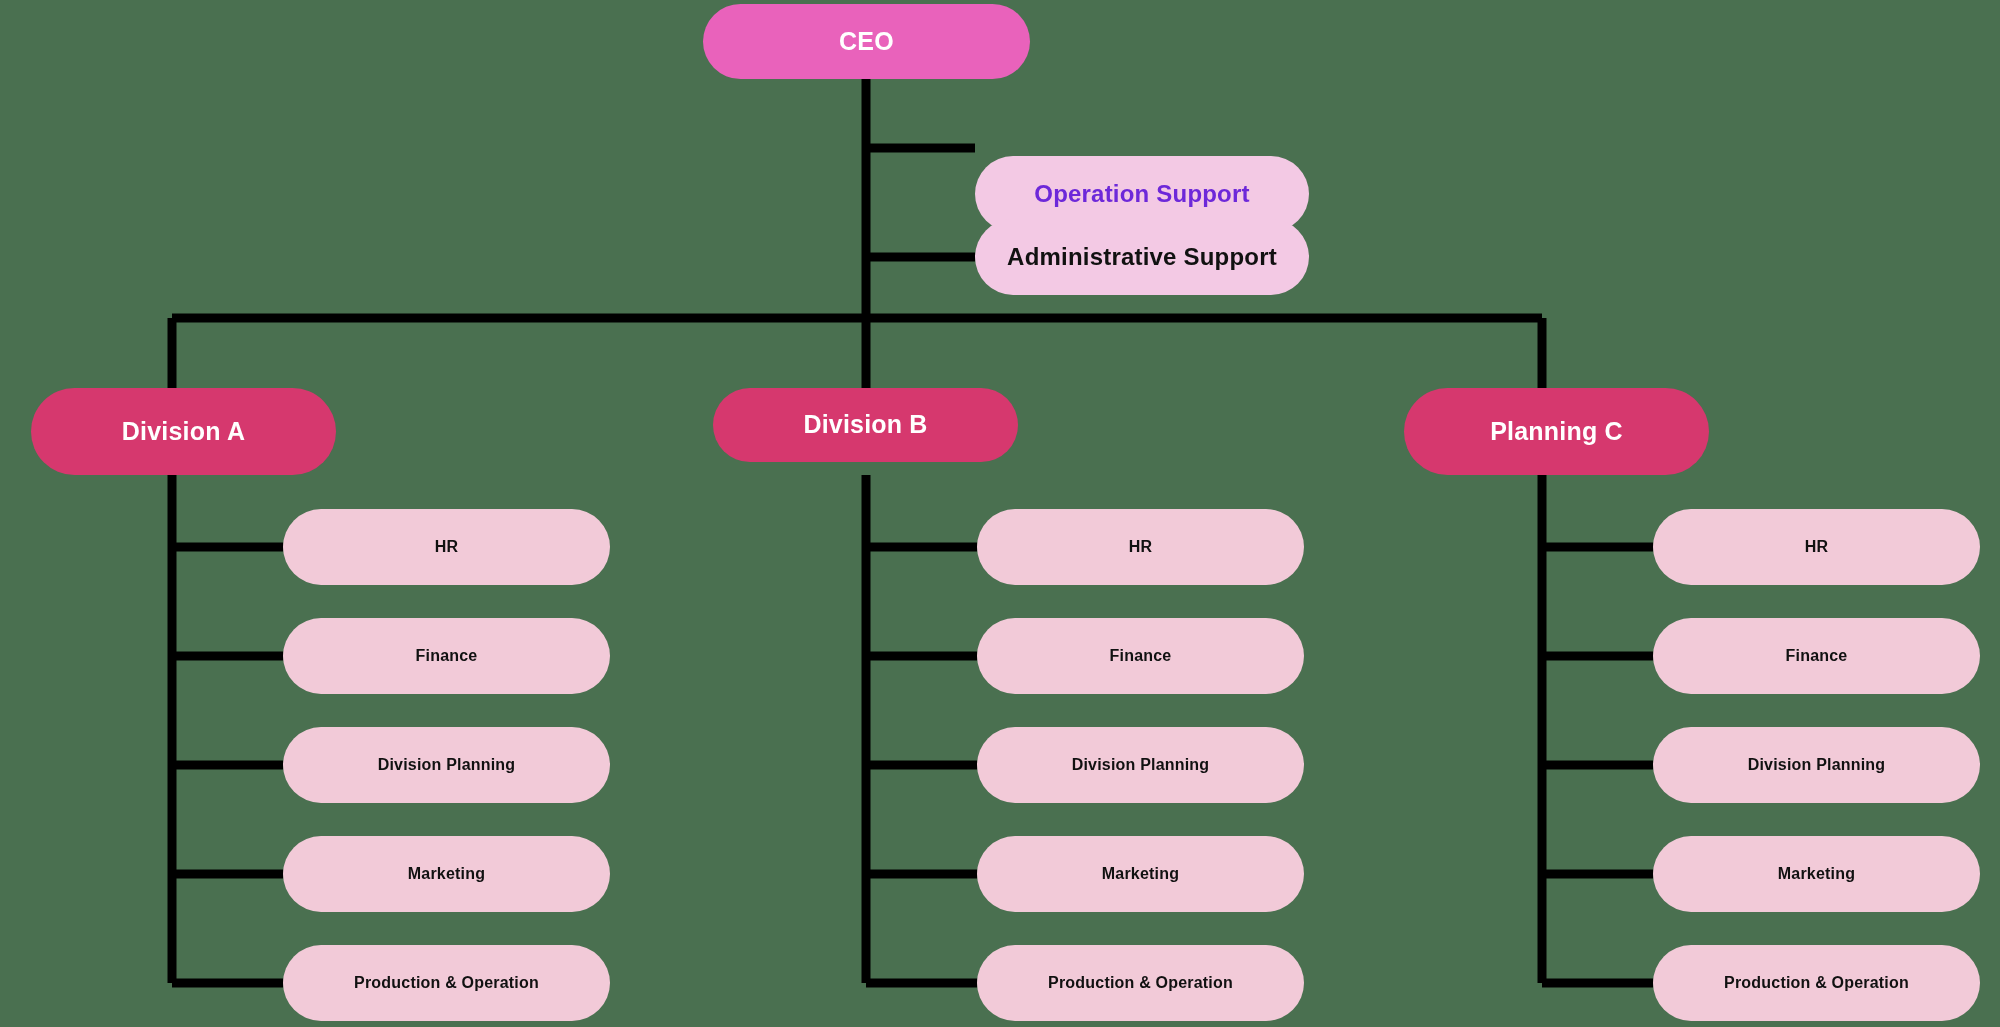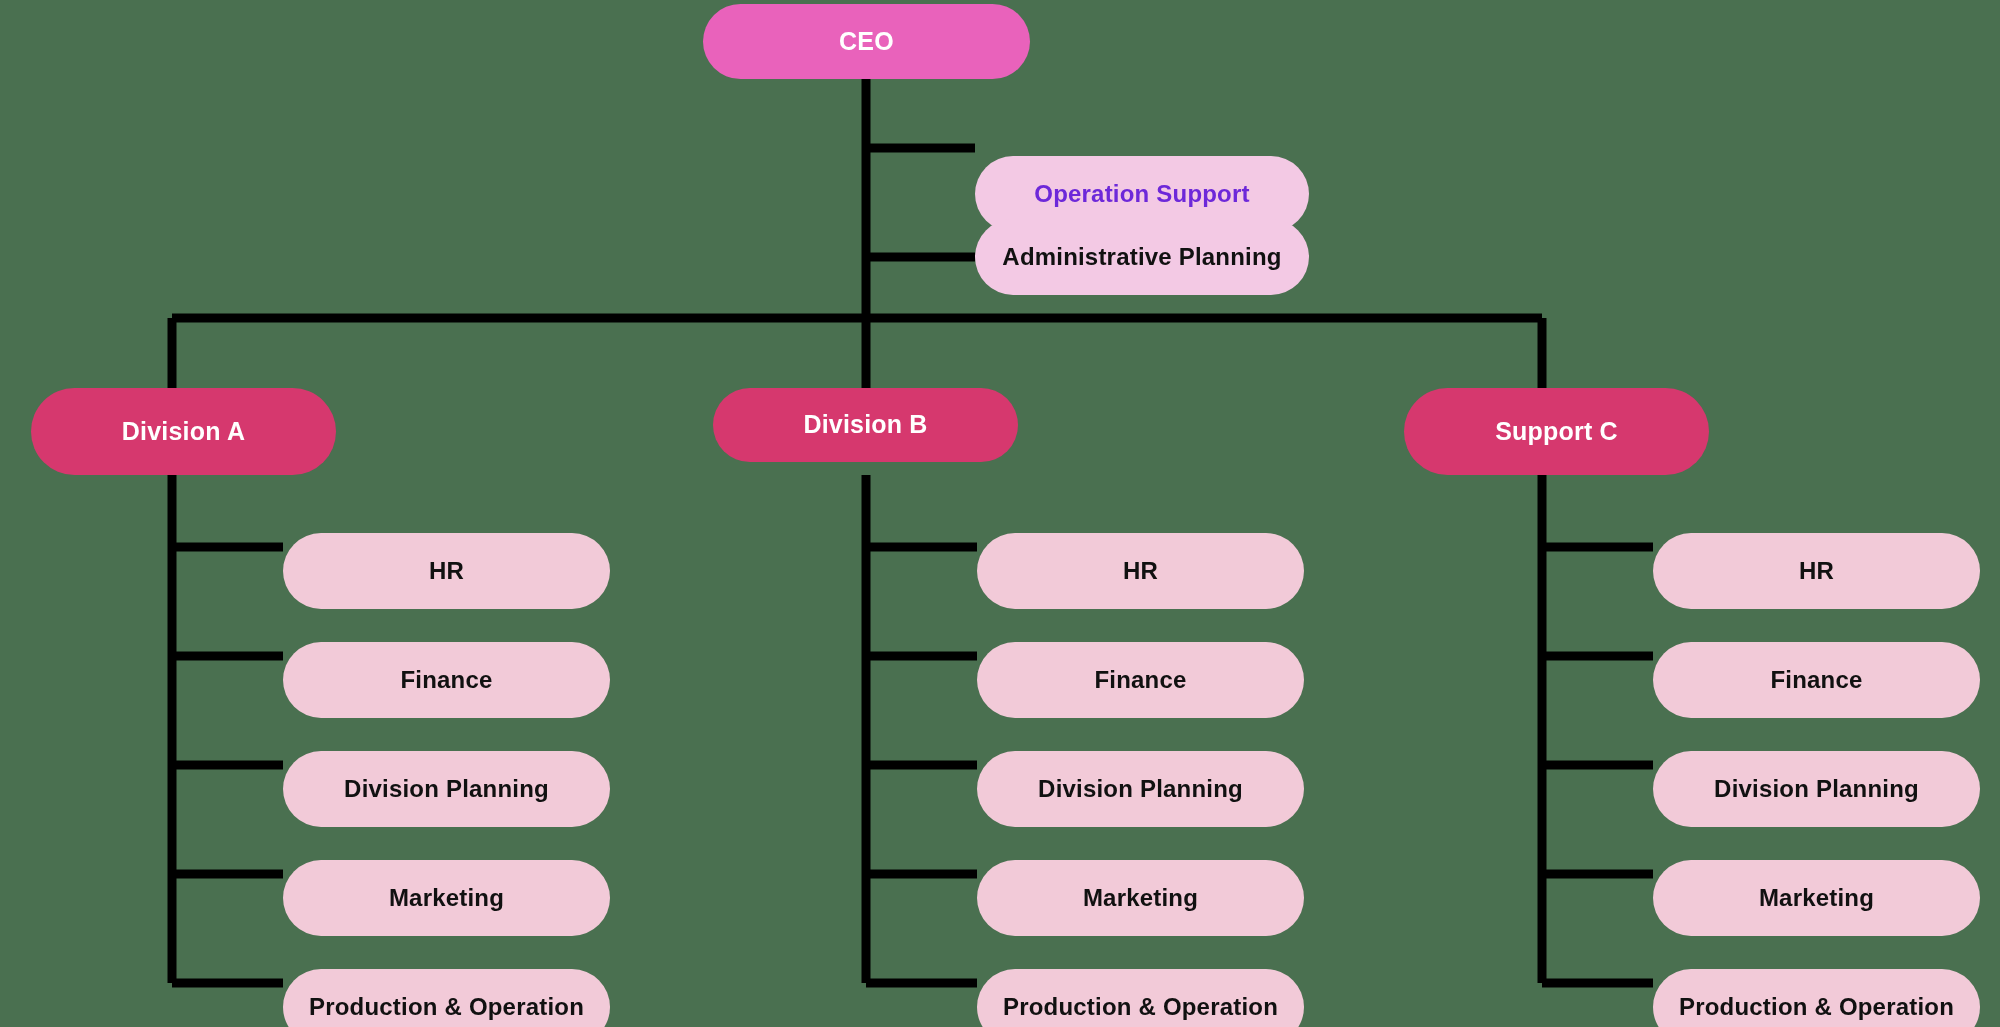--- a/index.html
+++ b/index.html
@@ -49,22 +49,21 @@
     font-size: 25px;
   }
   .node-support {
     background: #f3c9e4;
     color: #111111;
     font-size: 24px;
   }
   .node-leaf {
     background: #f2cad8;
     color: #111111;
-    font-size: 24px;
-    margin-top: 24px;
+    font-size: 16px;
   }
 </style>
 </head>
 <body style="background: rgb(74, 112, 80);">
 
 <div id="chart-root" style="background: rgb(74, 112, 80);">
 
   <svg id="connector-layer" viewBox="0 0 2000 1027" width="2000" height="1027" aria-hidden="true">
     <g stroke="#000000" stroke-width="9" fill="none" stroke-linecap="butt">
 
@@ -97,36 +96,36 @@
       <path d="M 1542 656 L 1653 656"></path>
       <path d="M 1542 765 L 1653 765"></path>
       <path d="M 1542 874 L 1653 874"></path>
       <path d="M 1542 983 L 1653 983"></path>
     </g>
   </svg>
 
   <div class="node node-ceo" style="left: 703px; top: 4px; width: 327px; height: 75px; background: rgb(233, 98, 187); color: rgb(255, 255, 255);">CEO</div>
 
   <div class="node node-support" style="left: 975px; top: 110px; width: 334px; height: 76px; background: rgb(243, 201, 228); color: #6d28d9; margin-top: 46px;">Operation Support</div>
-  <div class="node node-support" style="left: 975px; top: 219px; width: 334px; height: 76px; background: rgb(243, 201, 228); color: rgb(17, 17, 17);">Administrative Planning</div>
+  <div class="node node-support" style="left: 975px; top: 219px; width: 334px; height: 76px; background: rgb(243, 201, 228); color: rgb(17, 17, 17);">Administrative Support</div>
 
   <div class="node node-division" style="left: 31px; top: 388px; width: 305px; height: 87px; background: rgb(214, 56, 110); color: rgb(255, 255, 255);">Division A</div>
   <div class="node node-leaf" style="left: 283px; top: 509px; width: 327px; height: 76px; background: rgb(242, 202, 216); color: rgb(17, 17, 17);">HR</div>
   <div class="node node-leaf" style="left: 283px; top: 618px; width: 327px; height: 76px; background: rgb(242, 202, 216); color: rgb(17, 17, 17);">Finance</div>
   <div class="node node-leaf" style="left: 283px; top: 727px; width: 327px; height: 76px; background: rgb(242, 202, 216); color: rgb(17, 17, 17);">Division Planning</div>
   <div class="node node-leaf" style="left: 283px; top: 836px; width: 327px; height: 76px; background: rgb(242, 202, 216); color: rgb(17, 17, 17);">Marketing</div>
   <div class="node node-leaf" style="left: 283px; top: 945px; width: 327px; height: 76px; background: rgb(242, 202, 216); color: rgb(17, 17, 17);">Production &amp; Operation</div>
 
   <div class="node node-division" style="left: 713px; top: 388px; width: 305px; height: 74px; background: rgb(214, 56, 110); color: rgb(255, 255, 255);">Division B</div>
   <div class="node node-leaf" style="left: 977px; top: 509px; width: 327px; height: 76px; background: rgb(242, 202, 216); color: rgb(17, 17, 17);">HR</div>
   <div class="node node-leaf" style="left: 977px; top: 618px; width: 327px; height: 76px; background: rgb(242, 202, 216); color: rgb(17, 17, 17);">Finance</div>
   <div class="node node-leaf" style="left: 977px; top: 727px; width: 327px; height: 76px; background: rgb(242, 202, 216); color: rgb(17, 17, 17);">Division Planning</div>
   <div class="node node-leaf" style="left: 977px; top: 836px; width: 327px; height: 76px; background: rgb(242, 202, 216); color: rgb(17, 17, 17);">Marketing</div>
   <div class="node node-leaf" style="left: 977px; top: 945px; width: 327px; height: 76px; background: rgb(242, 202, 216); color: rgb(17, 17, 17);">Production &amp; Operation</div>
 
-  <div class="node node-division" style="left: 1404px; top: 388px; width: 305px; height: 87px; background: rgb(214, 56, 110); color: rgb(255, 255, 255);">Support C</div>
+  <div class="node node-division" style="left: 1404px; top: 388px; width: 305px; height: 87px; background: rgb(214, 56, 110); color: rgb(255, 255, 255);">Planning C</div>
   <div class="node node-leaf" style="left: 1653px; top: 509px; width: 327px; height: 76px; background: rgb(242, 202, 216); color: rgb(17, 17, 17);">HR</div>
   <div class="node node-leaf" style="left: 1653px; top: 618px; width: 327px; height: 76px; background: rgb(242, 202, 216); color: rgb(17, 17, 17);">Finance</div>
   <div class="node node-leaf" style="left: 1653px; top: 727px; width: 327px; height: 76px; background: rgb(242, 202, 216); color: rgb(17, 17, 17);">Division Planning</div>
   <div class="node node-leaf" style="left: 1653px; top: 836px; width: 327px; height: 76px; background: rgb(242, 202, 216); color: rgb(17, 17, 17);">Marketing</div>
   <div class="node node-leaf" style="left: 1653px; top: 945px; width: 327px; height: 76px; background: rgb(242, 202, 216); color: rgb(17, 17, 17);">Production &amp; Operation</div>
 
 </div>
 
 </body></html>

